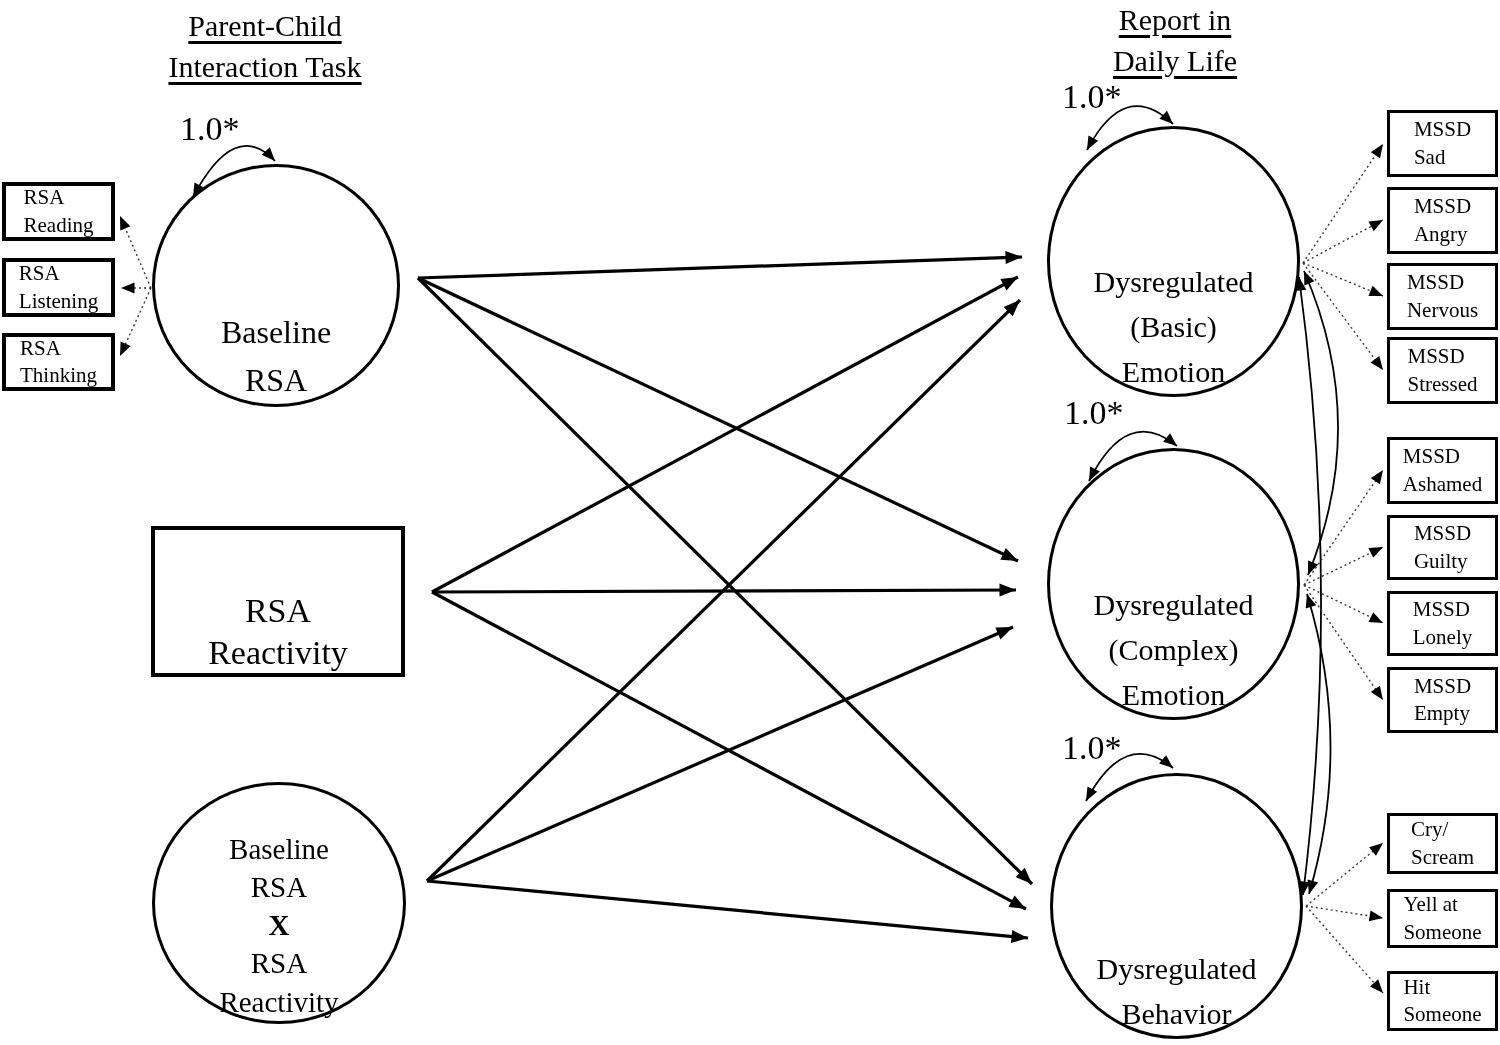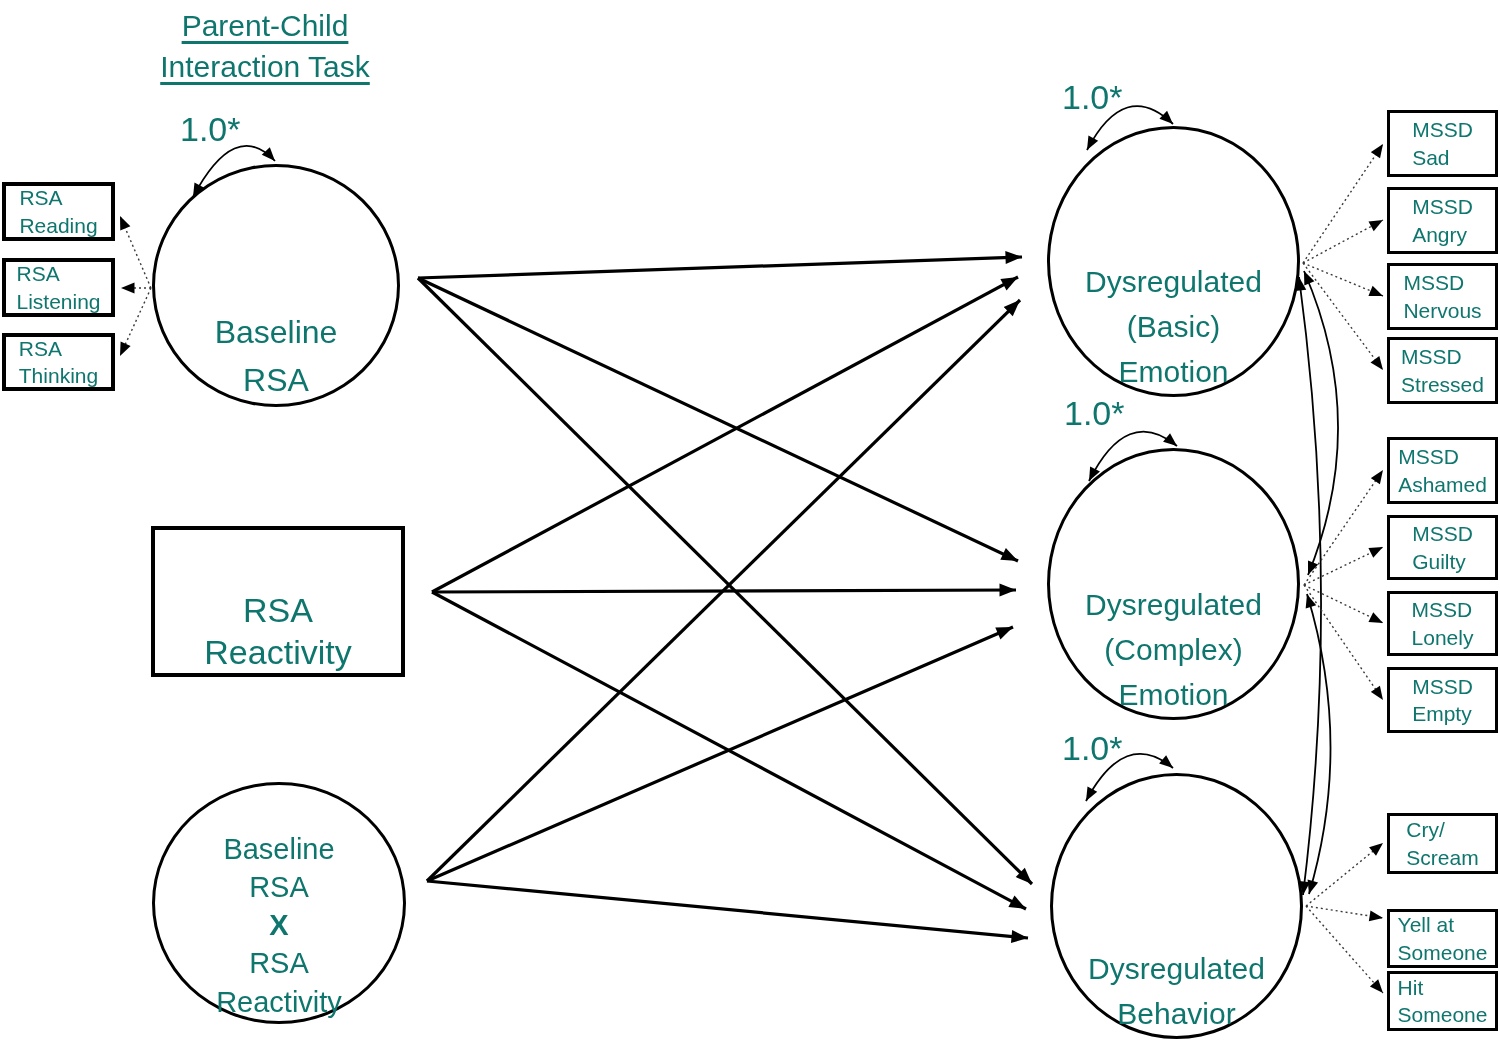--- a/index.html
+++ b/index.html
@@ -1,22 +1,22 @@
 <!DOCTYPE html>
 <html><head>
 <meta charset="utf-8">
 <style>
   html, body { margin: 0; padding: 0; background: #ffffff; }
   #canvas {
     position: relative;
     width: 1500px;
     height: 1045px;
     background: #ffffff;
-    font-family: Liberation Sans, sans-serif;
-    color: #0f766e;
+    font-family: Liberation Serif, serif;
+    color: #000000;
     overflow: hidden;
   }
   #wires { position: absolute; left: 0; top: 0; width: 1500px; height: 1045px; }
 
   .multiline { white-space: pre-line; }
 
   .hdr {
     position: absolute;
     text-align: center;
     font-size: 30px;
@@ -74,21 +74,21 @@
   .ind-right { left: 1387px; width: 111px; }
   #ind-sad      { top: 110px; height: 67px; }
   #ind-angry    { top: 187px; height: 67px; }
   #ind-nervous  { top: 263px; height: 67px; }
   #ind-stressed { top: 337px; height: 67px; }
   #ind-ashamed  { top: 437px; height: 67px; }
   #ind-guilty   { top: 515px; height: 65px; }
   #ind-lonely   { top: 591px; height: 65px; }
   #ind-empty    { top: 667px; height: 66px; }
   #ind-cry      { top: 813px; height: 61px; }
-  #ind-yell     { top: 889px; height: 59px; margin-top: 20px; }
+  #ind-yell     { top: 889px; height: 59px; }
   #ind-hit      { top: 963px; height: 60px; margin-top: 8px; }
 
   .varlabel {
     position: absolute;
     font-size: 34px;
     width: 70px;
     text-align: left;
   }
   #var-baseline { left: 180px;  top: 110px; }
   #var-basic    { left: 1062px; top: 78px;  }
@@ -151,20 +151,22 @@
       <path d="M 1304 585 L 1383 700" marker-end="url(#ah2)"></path>
 
       <path d="M 1306 906 L 1383 843" marker-end="url(#ah2)"></path>
       <path d="M 1306 906 L 1383 918" marker-end="url(#ah2)"></path>
       <path d="M 1306 906 L 1383 993" marker-end="url(#ah2)"></path>
     </g>
   </svg>
 
   <div id="hdr-left" class="hdr multiline">Parent-Child
 Interaction Task</div>
+  <div id="hdr-right" class="hdr multiline">Report in
+Daily Life</div>
 
   <div id="var-baseline" class="varlabel">1.0*</div>
   <div id="var-basic" class="varlabel">1.0*</div>
   <div id="var-complex" class="varlabel">1.0*</div>
   <div id="var-behavior" class="varlabel">1.0*</div>
 
   <div id="baseline-rsa" class="node circle">
     <div class="multiline">Baseline
 RSA</div>
   </div>

